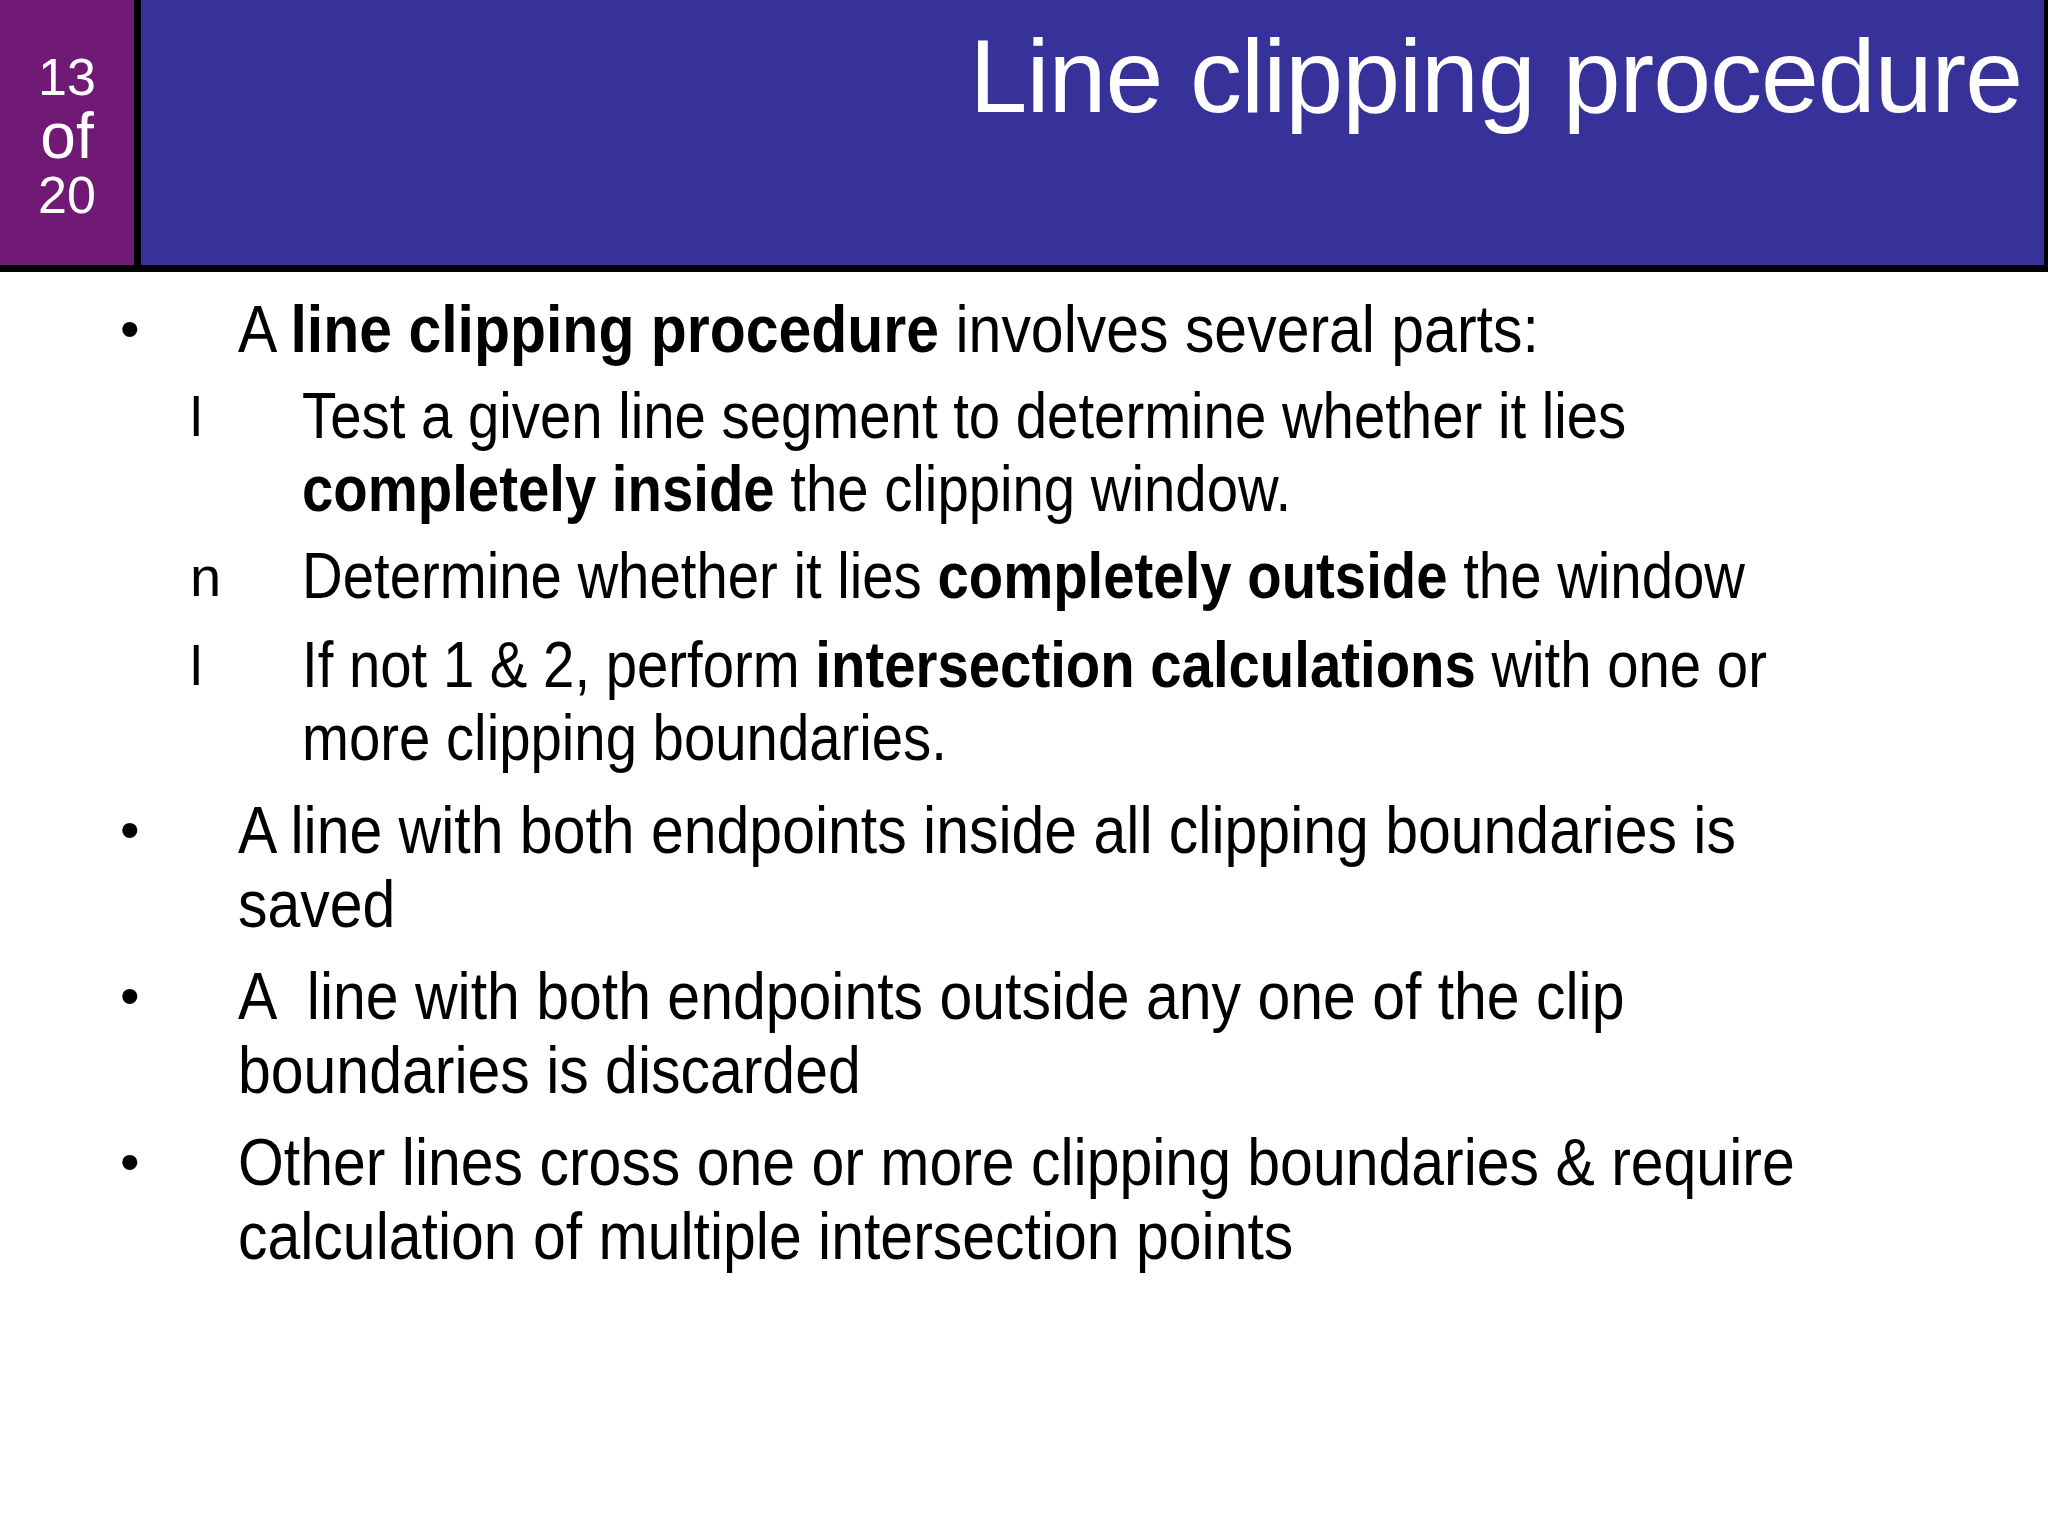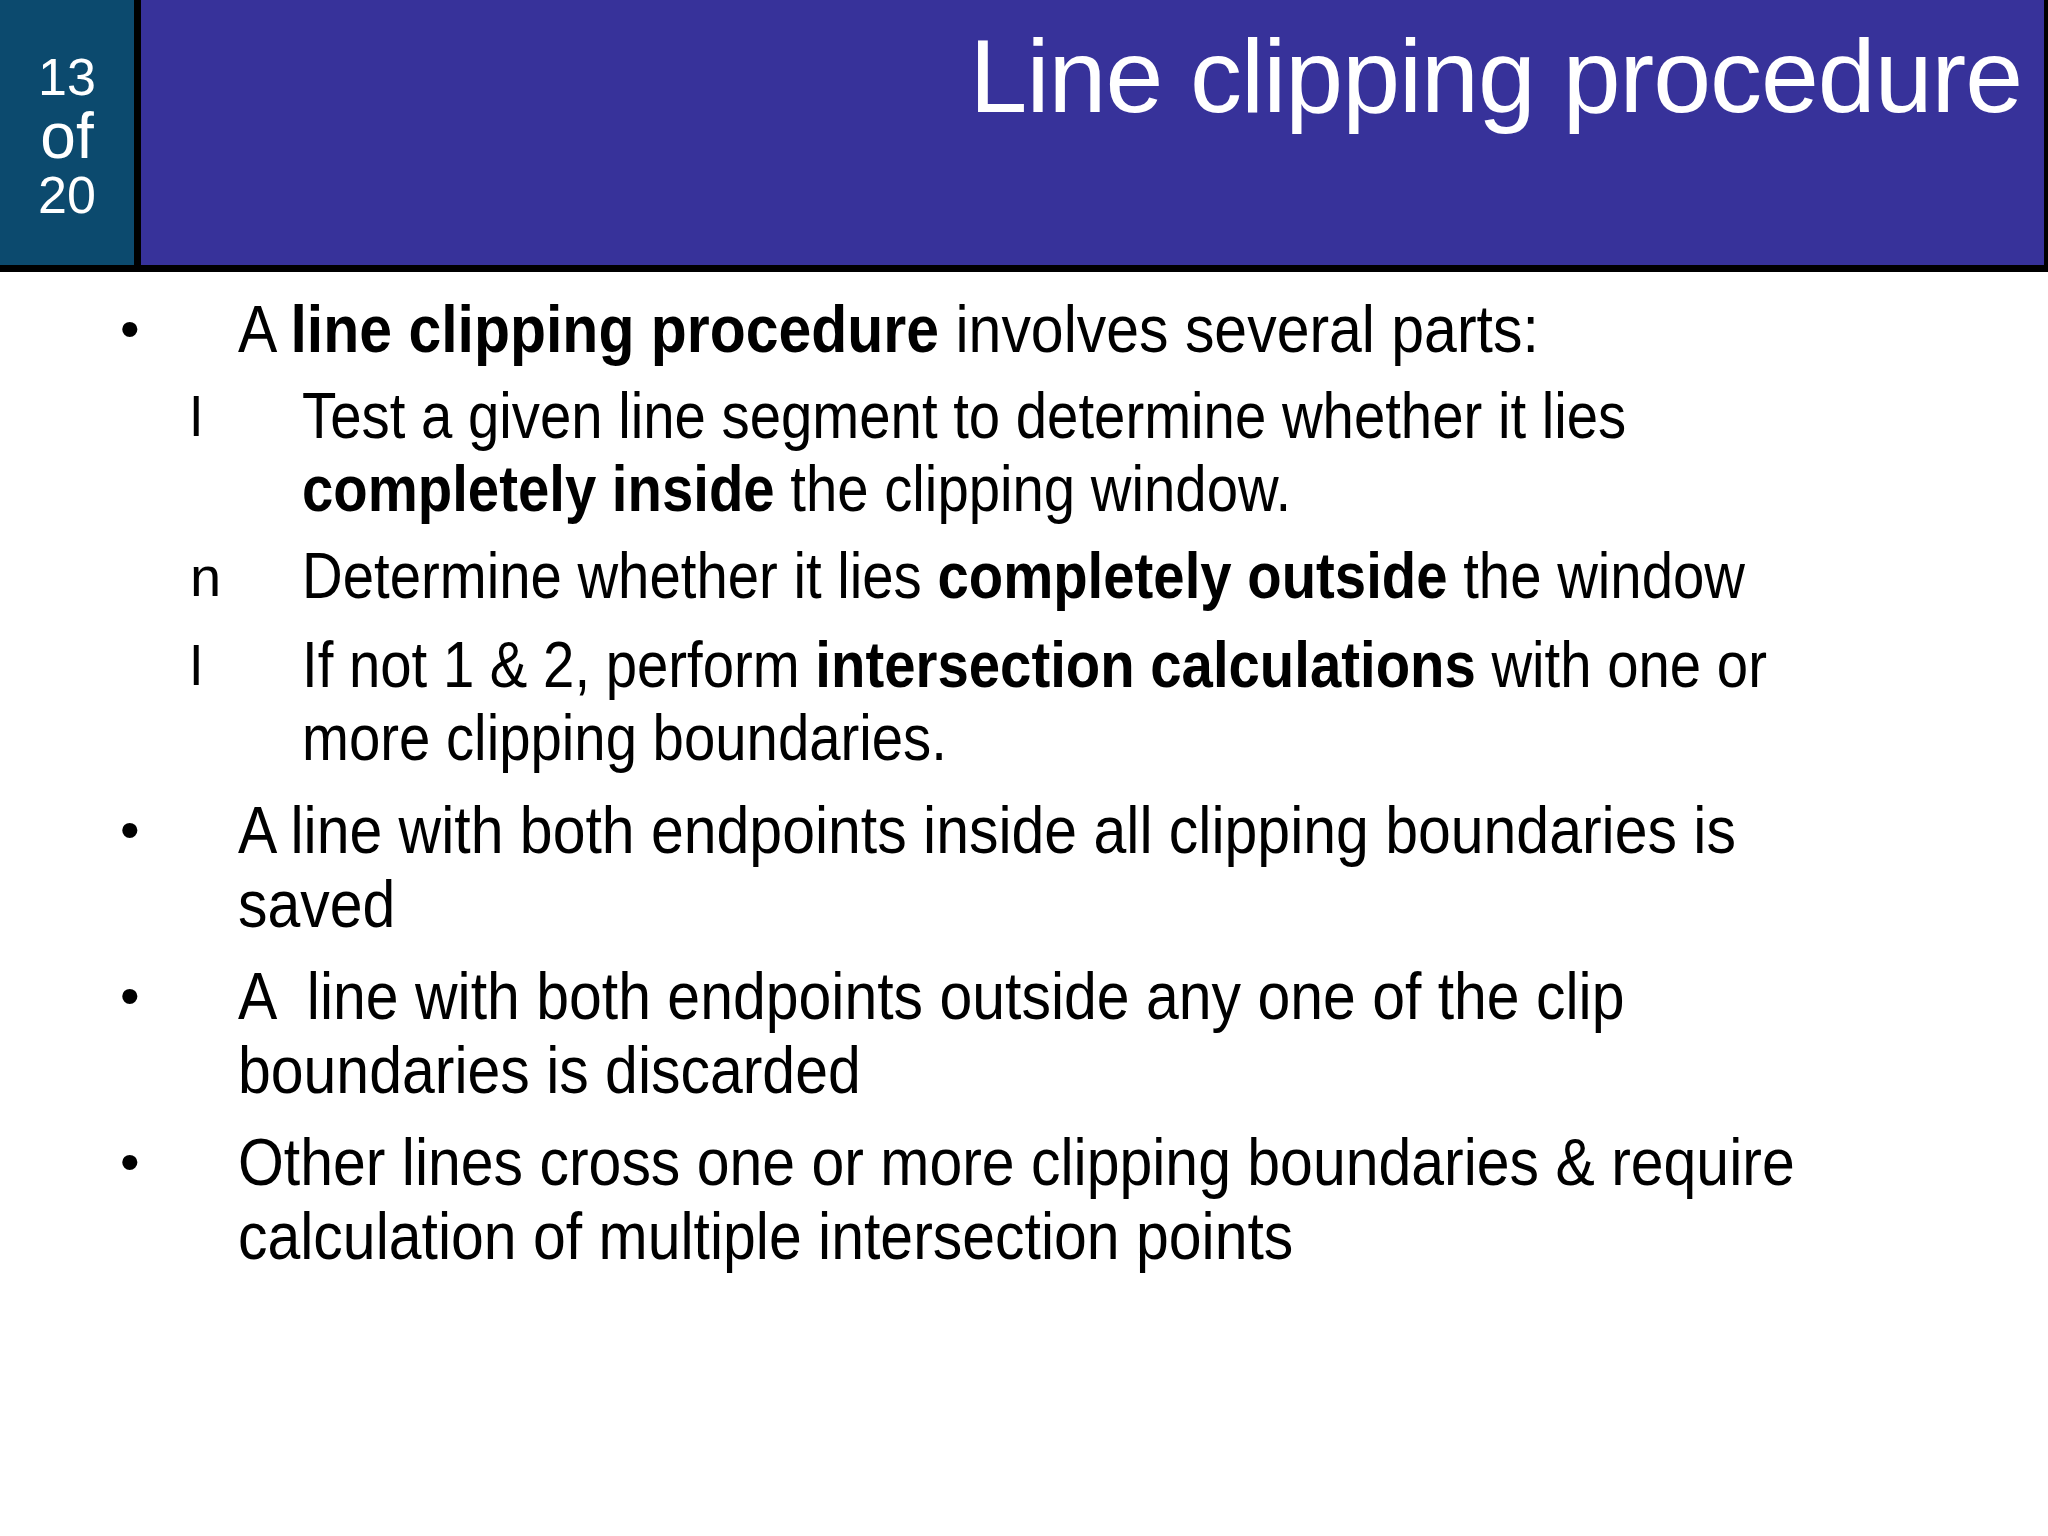--- a/index.html
+++ b/index.html
@@ -29,21 +29,21 @@
     border-right: 4px solid #000000;
   }
 
   .slide-counter {
     position: absolute;
     left: 0px;
     top: 0px;
     width: 141px;
     height: 272px;
     box-sizing: border-box;
-    background: #0c4a6e;
+    background: #701a75;
     border-right: 7px solid #000000;
     border-bottom: 7px solid #000000;
     color: #ffffff;
     display: flex;
     flex-direction: column;
     align-items: center;
     justify-content: center;
     line-height: 1.02;
     font-size: 52px;
     font-family: "Liberation Sans", "DejaVu Sans", sans-serif;

